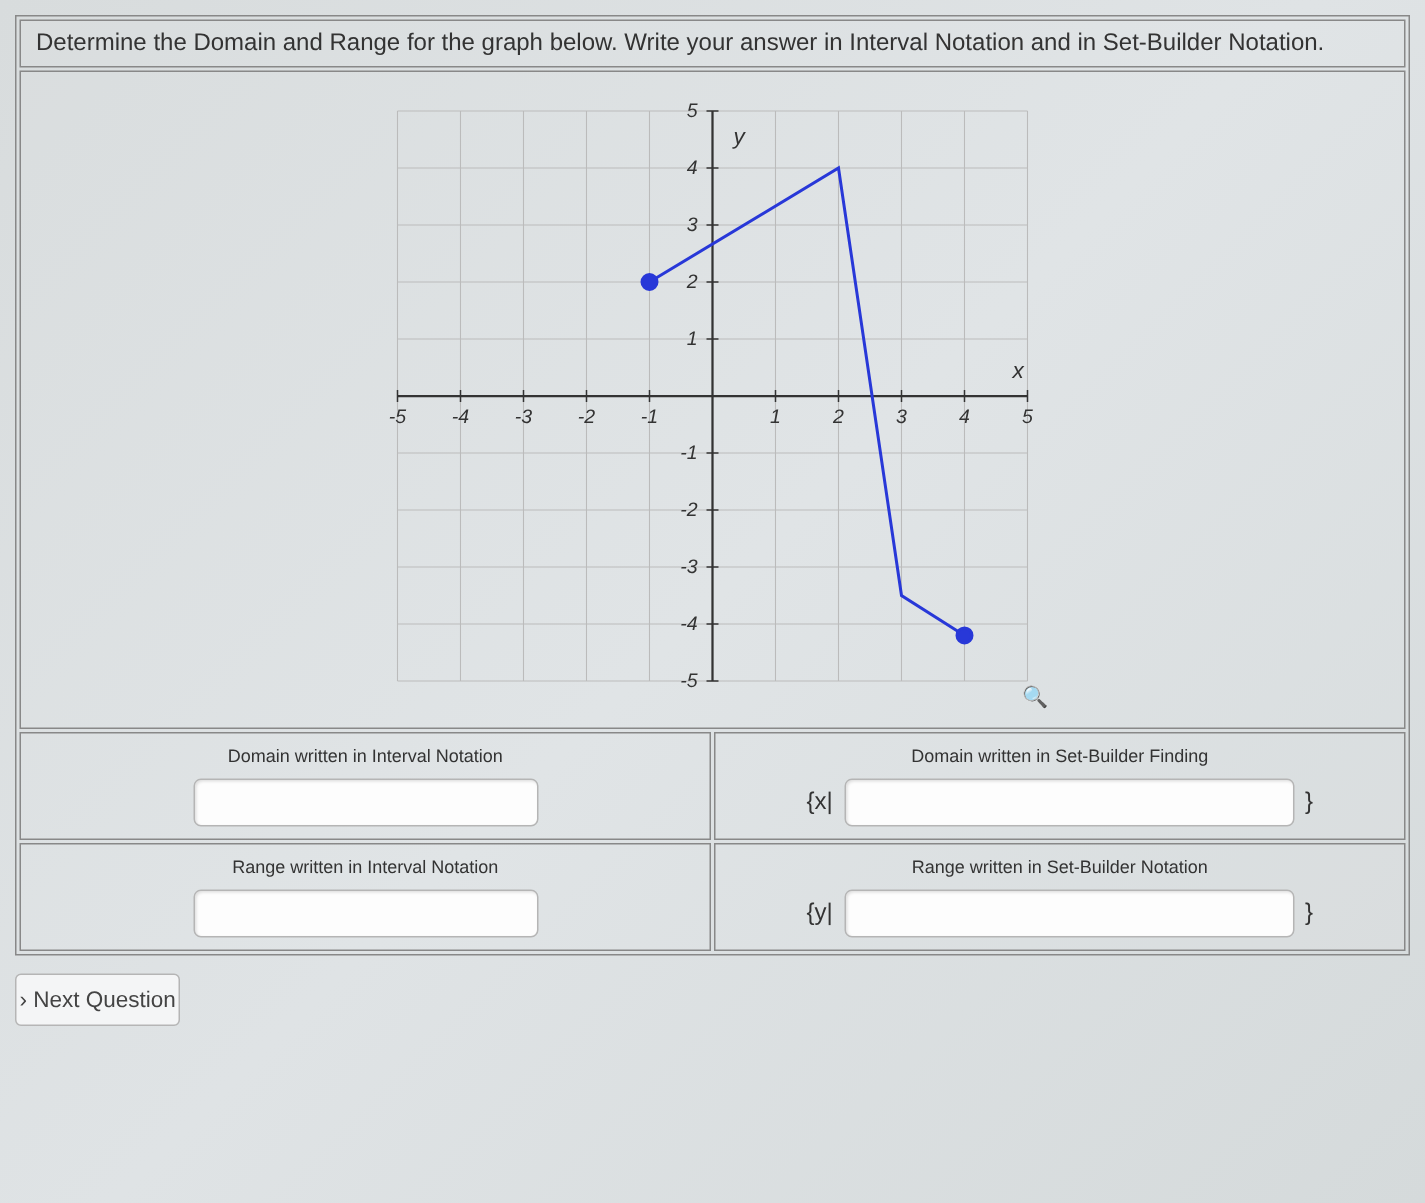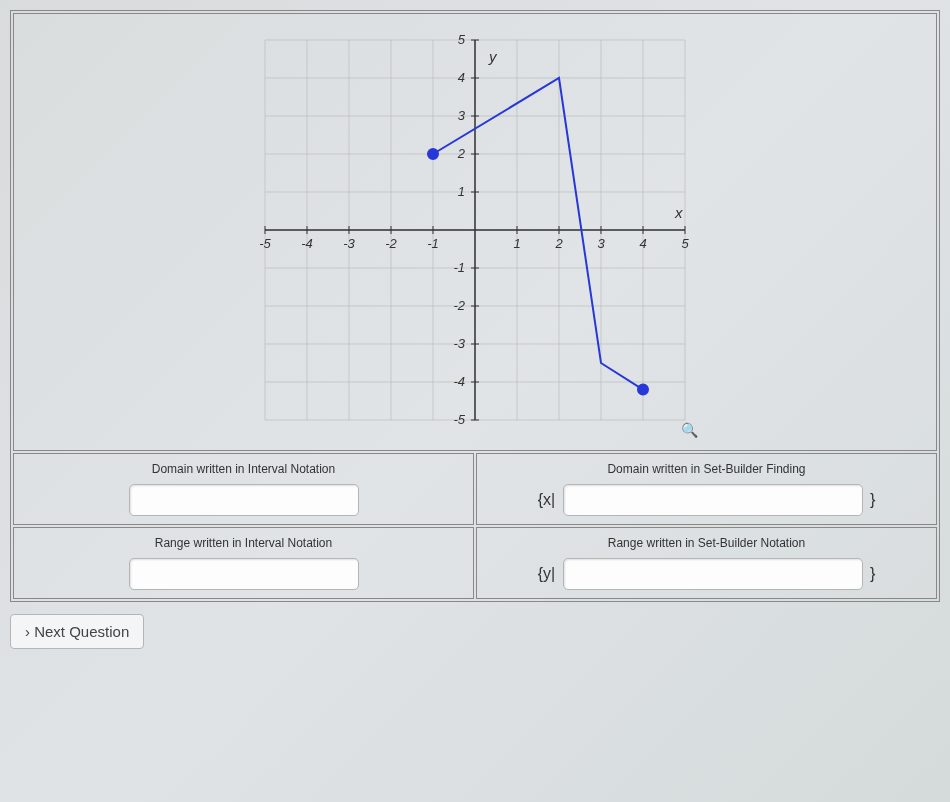--- a/index.html
+++ b/index.html
@@ -70,21 +70,21 @@
   .brace {
     display: inline-block;
     vertical-align: middle;
     font-size: 16px;
     color: #333;
     margin: 0 3px;
   }
   .next-btn {
     display: inline-block;
     margin-top: 12px;
-    padding: 8px 14px;
+    padding: 8px 2px;
     background: #f4f5f6;
     border: 1px solid #b5b5b5;
     border-radius: 4px;
     font-size: 15px;
     color: #444;
     cursor: pointer;
   }
   .magnifier {
     position: absolute;
     bottom: 2px;
@@ -93,20 +93,23 @@
     color: #888;
   }
 </style>
 </head>
 <body>
 
 
 
 <table class="outer-table">
   <tbody>
+  <tr>
+    <td class="instr-cell" colspan="2">Determine the Domain and Range for the graph below. Write your answer in Interval Notation and in Set-Builder Notation.</td>
+  </tr>
   <tr>
     <td class="graph-cell" colspan="2">
       <div class="graph-wrap">
         <svg class="graph" id="graph-svg" width="460" height="420">
               <line x1="20" y1="400" x2="20" y2="20" stroke="#bbb" stroke-width="0.7"></line>
               <line x1="62" y1="400" x2="62" y2="20" stroke="#bbb" stroke-width="0.7"></line>
               <line x1="104" y1="400" x2="104" y2="20" stroke="#bbb" stroke-width="0.7"></line>
               <line x1="146" y1="400" x2="146" y2="20" stroke="#bbb" stroke-width="0.7"></line>
               <line x1="188" y1="400" x2="188" y2="20" stroke="#bbb" stroke-width="0.7"></line>
               <line x1="230" y1="400" x2="230" y2="20" stroke="#bbb" stroke-width="0.7"></line>

